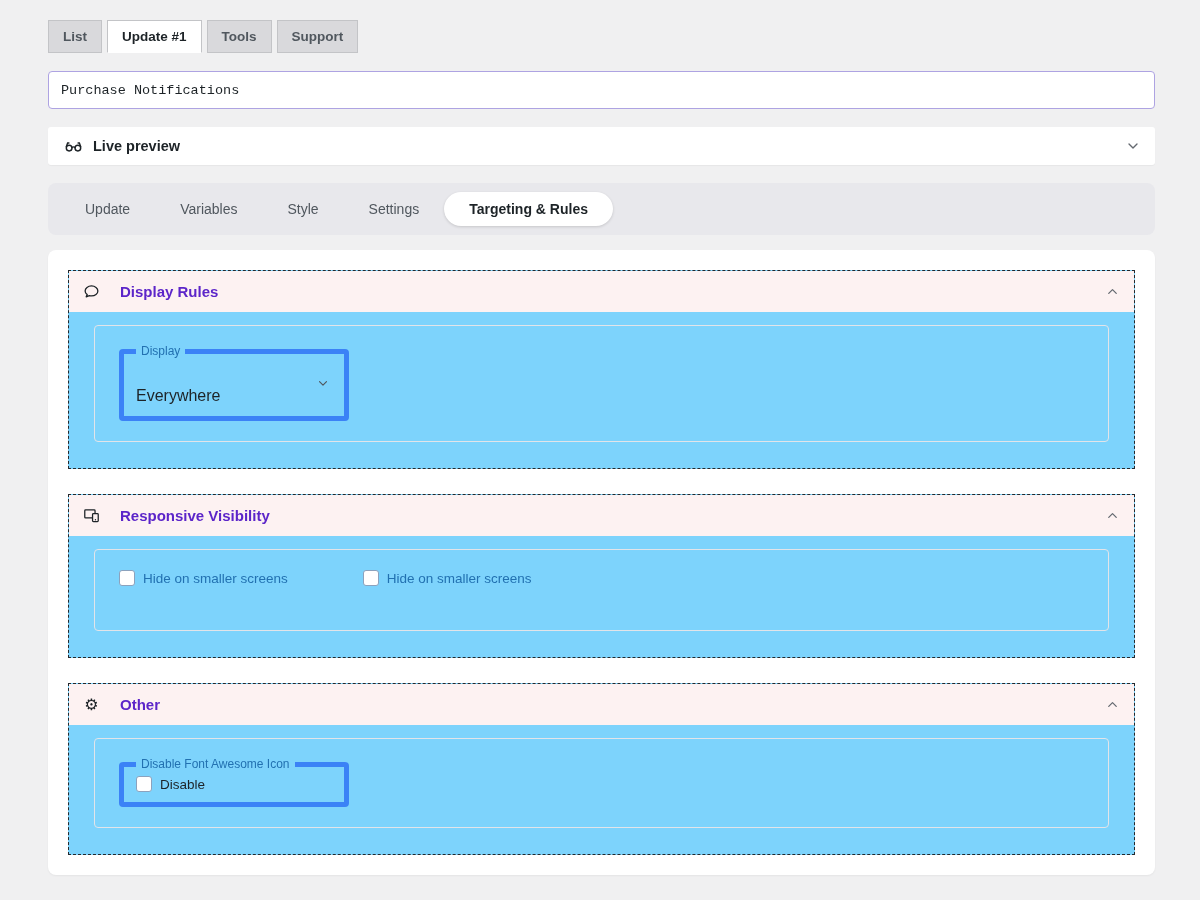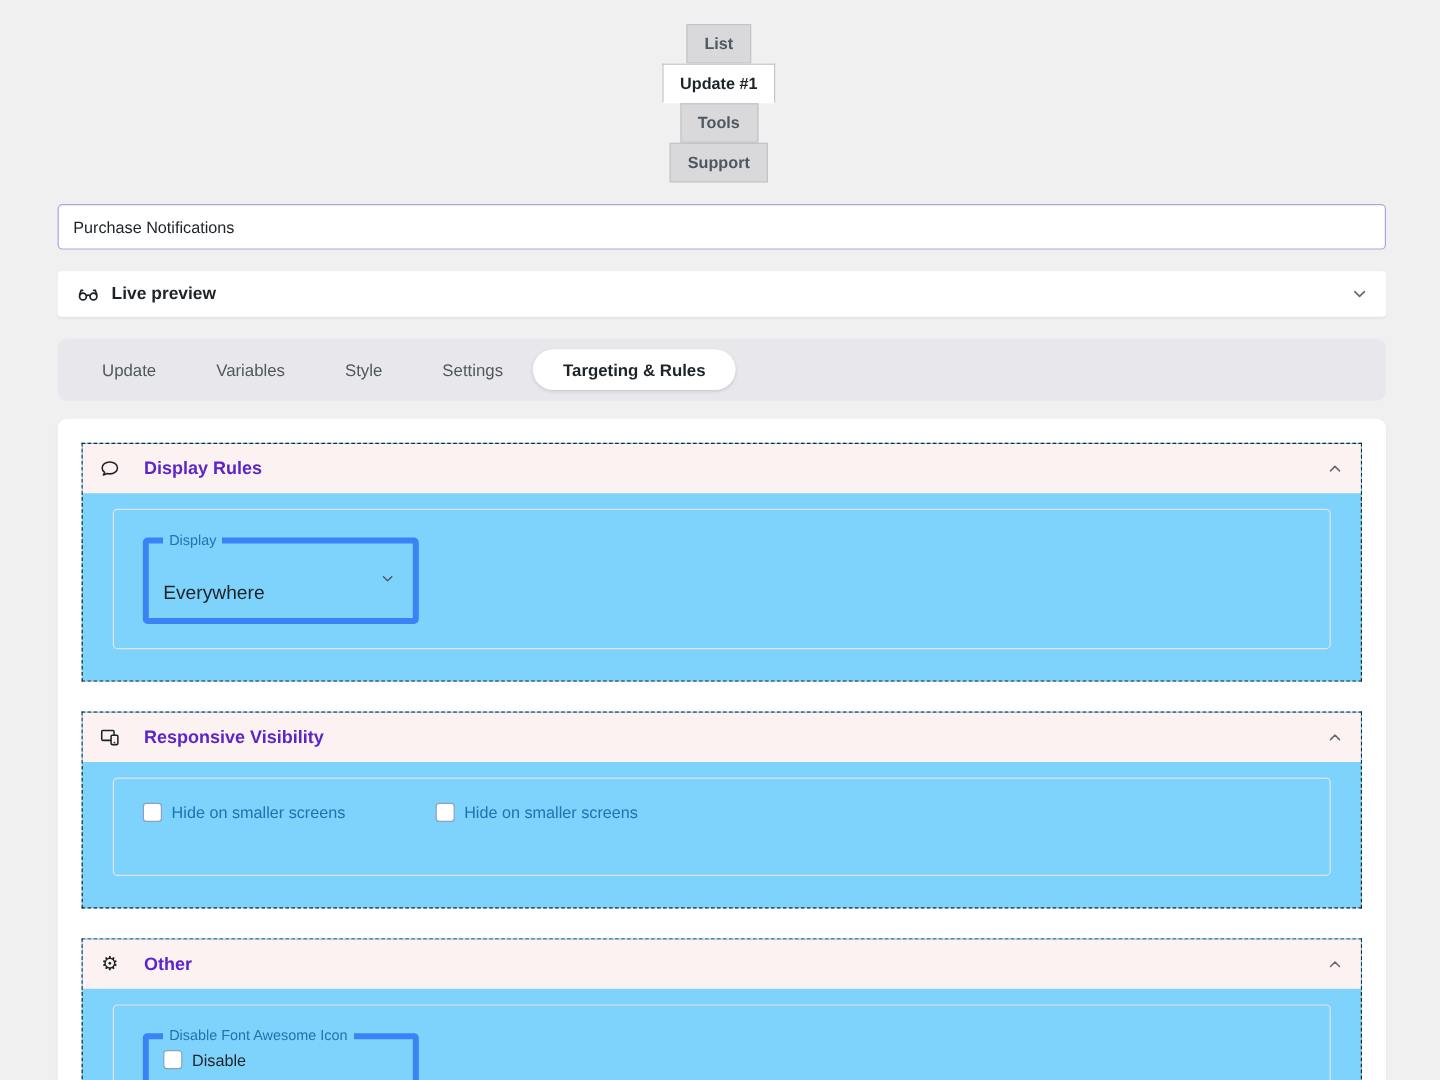--- a/index.html
+++ b/index.html
@@ -7,21 +7,21 @@
   body {
     width: 1200px;
     height: 900px;
     background: #f0f0f1;
     font-family: "Liberation Sans", sans-serif;
     color: #1d2327;
   }
   .page { padding: 20px 45px 40px 48px; }
 
   
-  .nav-tabs { display: flex; align-items: center; margin-bottom: 18px; flex-direction: column; }
+  .nav-tabs { display: flex; align-items: flex-start; margin-bottom: 18px; }
   .nav-tab {
     display: inline-block;
     padding: 8px 14px;
     margin-right: 5px;
     background: #d9d9dc;
     border: 1px solid #c3c4c7;
     color: #50575e;
     font-size: 13.5px;
     font-weight: 600;
     cursor: pointer;
@@ -37,21 +37,21 @@
   
   .title-input {
     display: block;
     width: 1107px;
     height: 38px;
     border: 1px solid #aea3e2;
     border-radius: 4px;
     background: #fff;
     padding: 0 12px;
     font-size: 13.5px;
-    font-family: Liberation Sans, sans-serif;
+    font-family: Liberation Mono, monospace;
     color: #1d2327;
     margin-bottom: 18px;
     outline: none;
   }
 
   
   .live-preview {
     width: 1107px;
     height: 38px;
     background: #fff;

